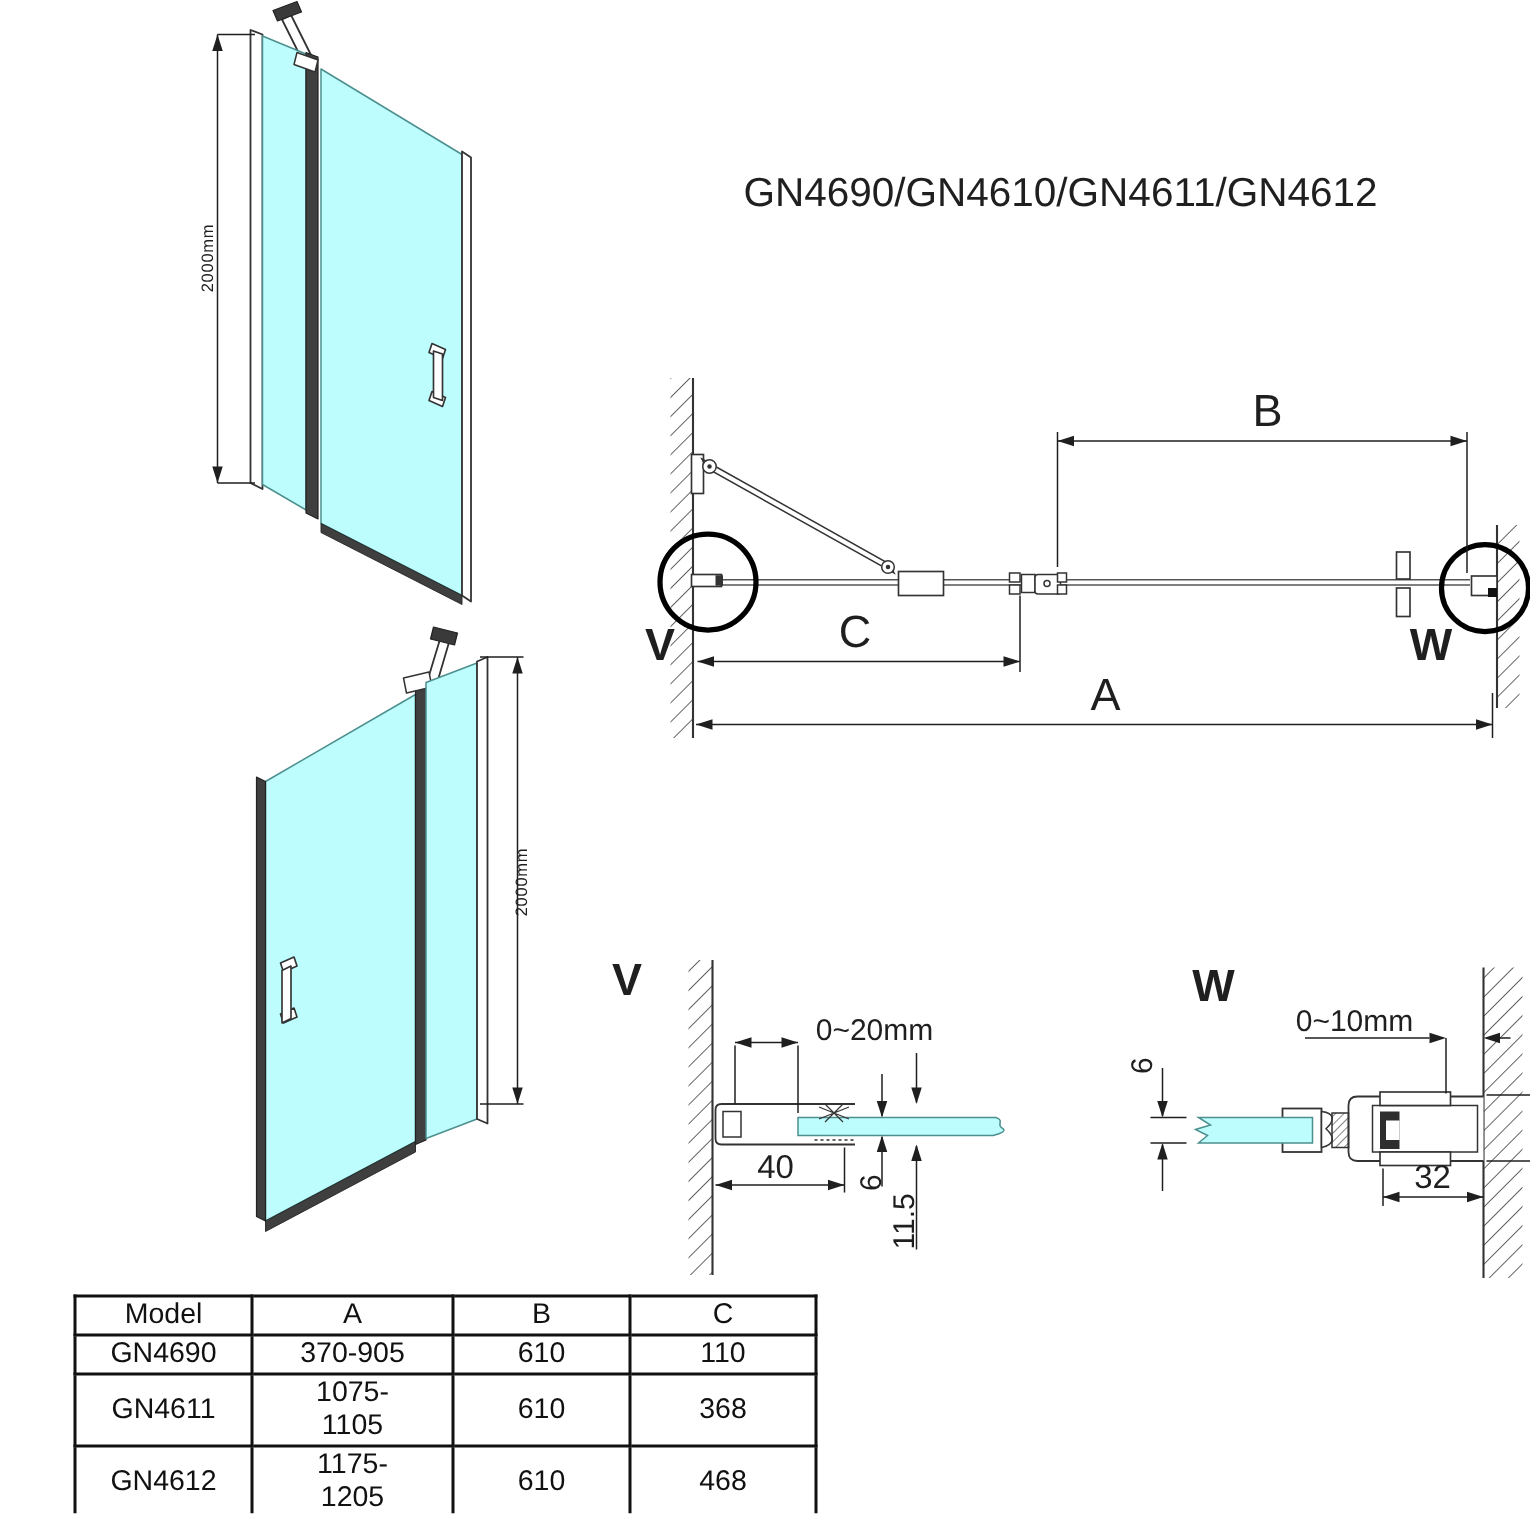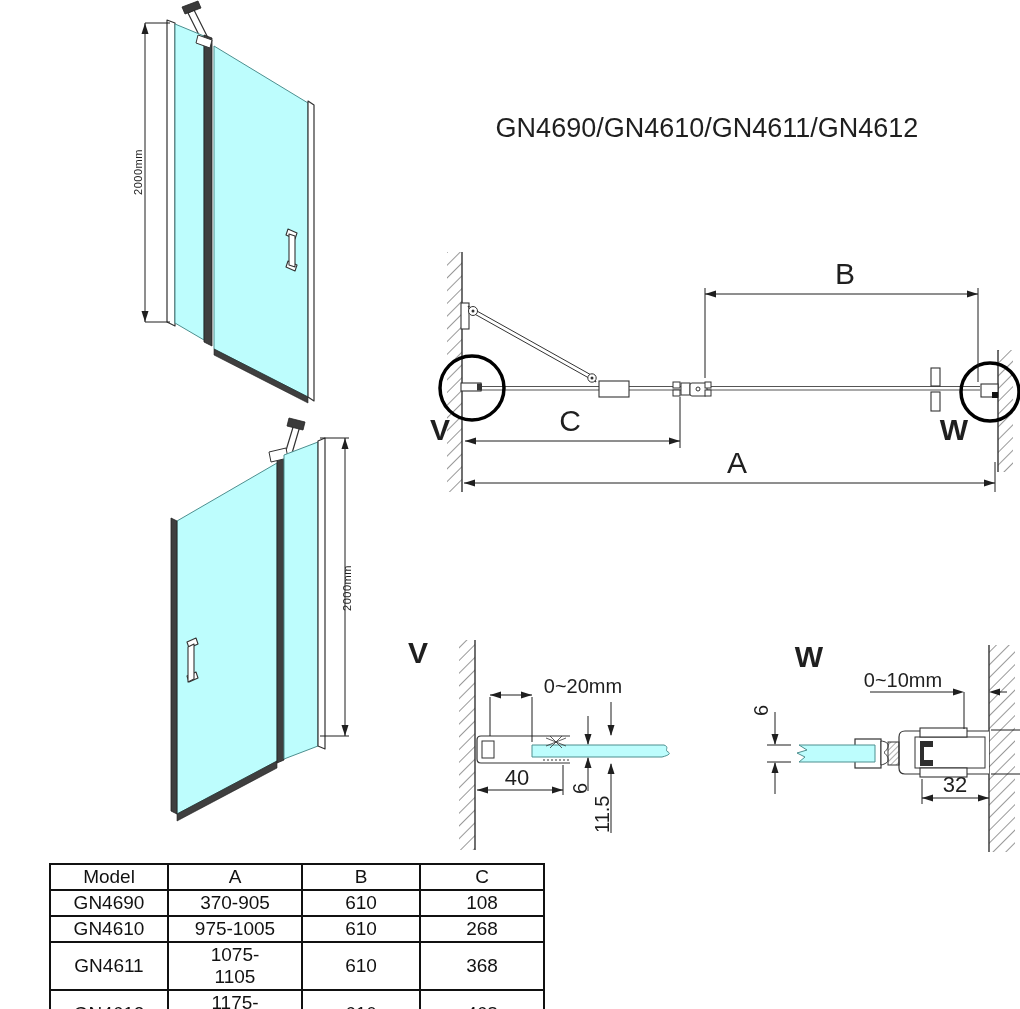--- a/index.html
+++ b/index.html
@@ -274,27 +274,21 @@
       <th class="c-a">A</th>
       <th class="c-b">B</th>
       <th class="c-c">C</th>
     </tr>
   </thead>
   <tbody>
     <tr>
       <td>GN4690</td>
       <td>370-905</td>
       <td>610</td>
-      <td>108</td>
-    </tr>
-    <tr>
-      <td>GN4610</td>
-      <td>975-1005</td>
-      <td>610</td>
-      <td>268</td>
+      <td>110</td>
     </tr>
     <tr>
       <td>GN4611</td>
       <td>1075-1105</td>
       <td>610</td>
       <td>368</td>
     </tr>
     <tr>
       <td>GN4612</td>
       <td>1175-1205</td>

